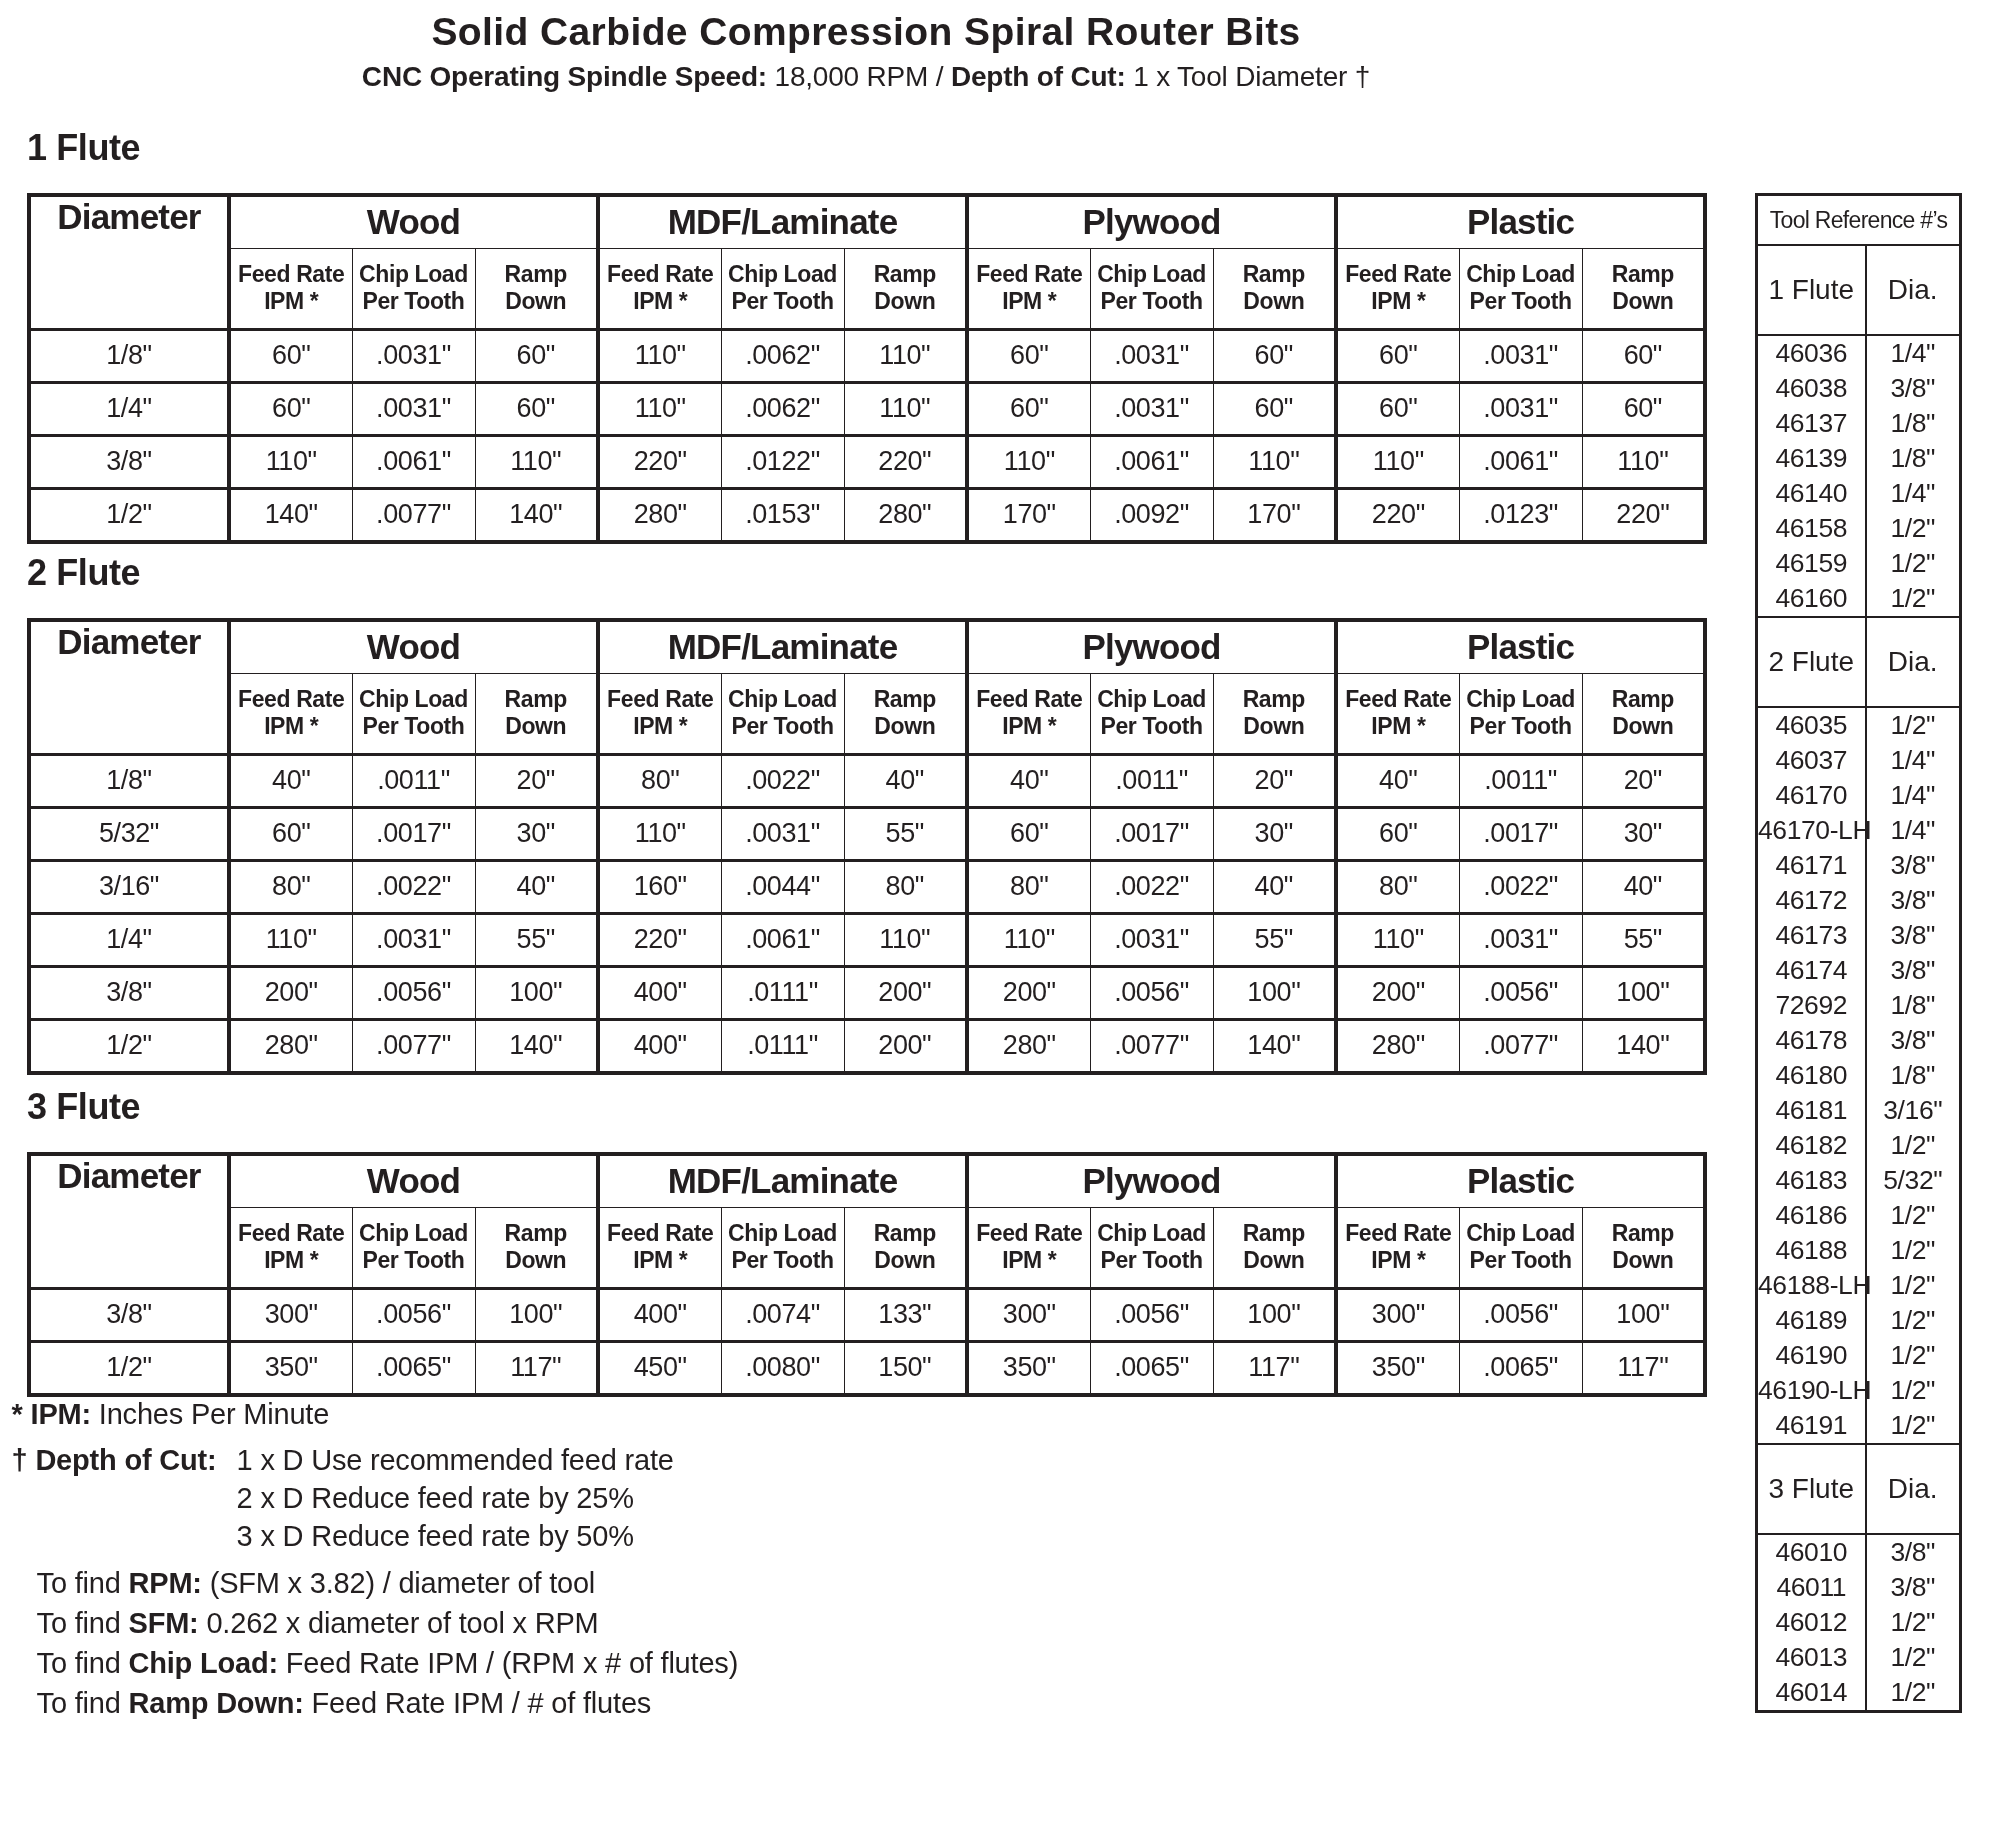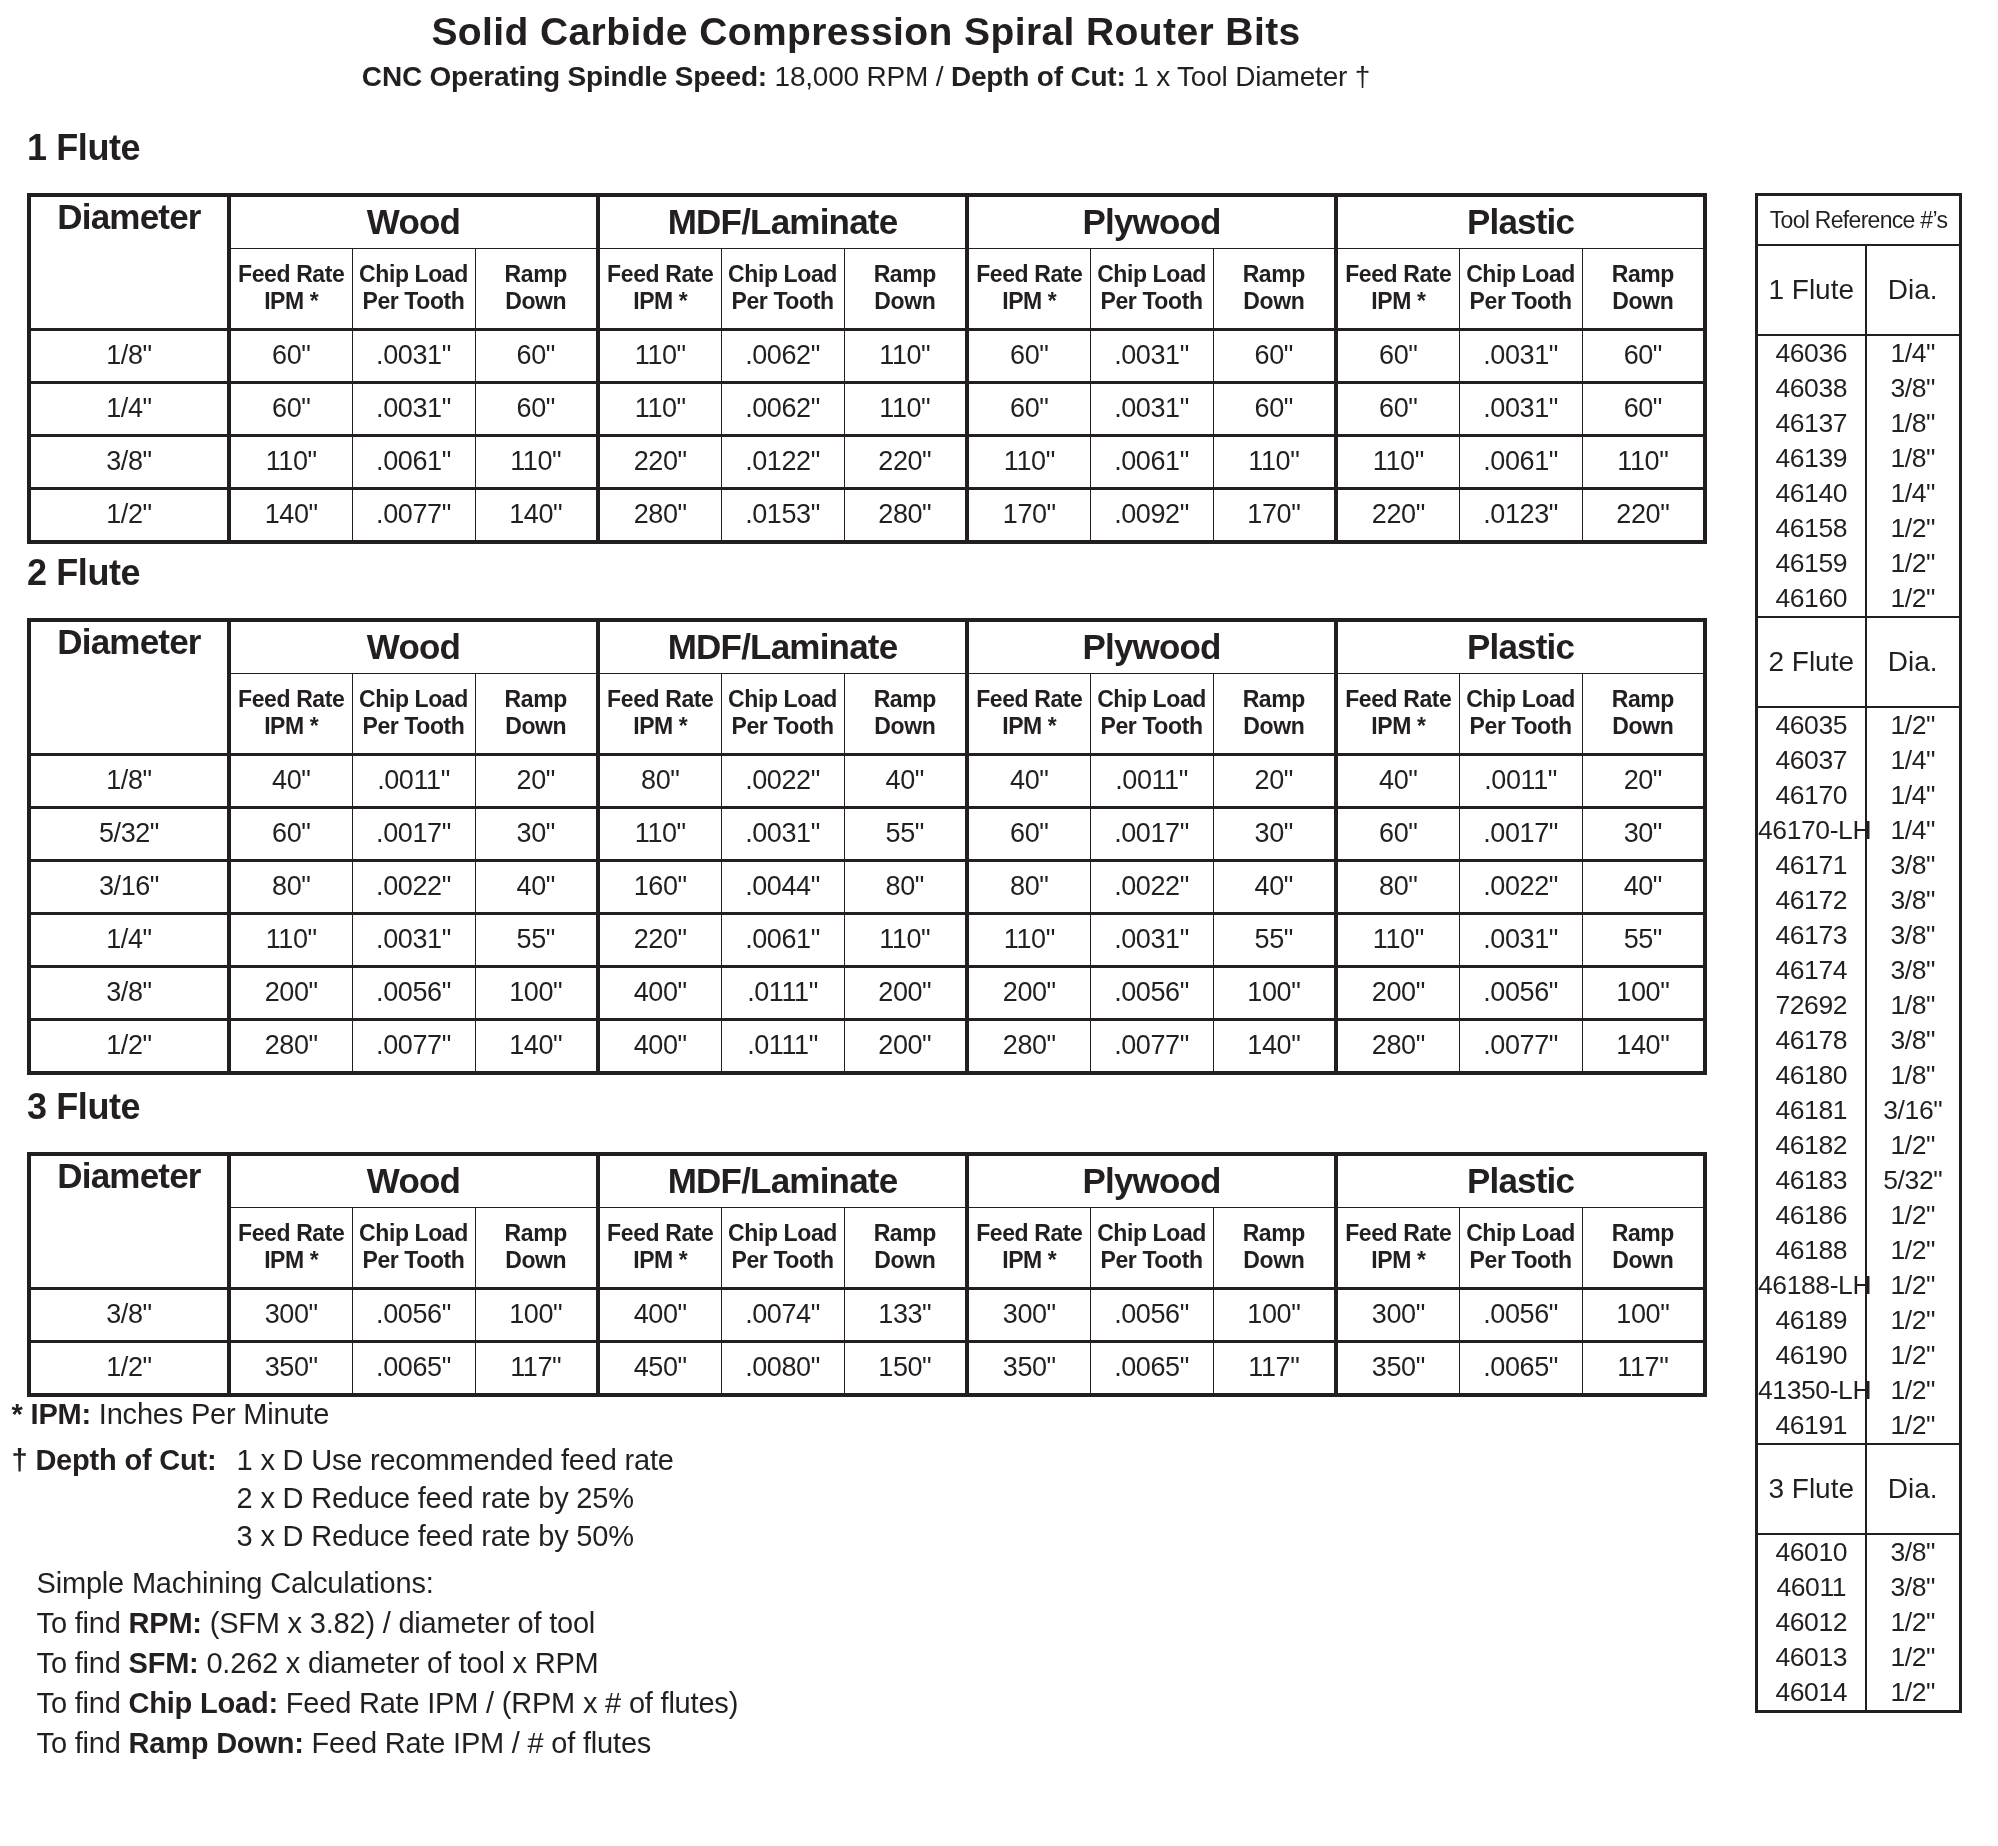--- a/index.html
+++ b/index.html
@@ -395,21 +395,20 @@
 
     <div class="note-depth">
       <div class="depth-label">† Depth of Cut:</div>
       <div class="depth-lines" id="depth-lines">
           <div class="depth-line">1 x D Use recommended feed rate</div>
           <div class="depth-line">2 x D Reduce feed rate by 25%</div>
           <div class="depth-line">3 x D Reduce feed rate by 50%</div>
         </div>
     </div>
 
-    <div class="calc-header">Simple Machining Calculations:</div>
     <div id="calc-lines">
         <div class="calc-line"><span>To find </span><b>RPM:</b><span> (SFM x 3.82) / diameter of tool</span></div>
         <div class="calc-line"><span>To find </span><b>SFM:</b><span> 0.262 x diameter of tool x RPM</span></div>
         <div class="calc-line"><span>To find </span><b>Chip Load:</b><span> Feed Rate IPM / (RPM x # of flutes)</span></div>
         <div class="calc-line"><span>To find </span><b>Ramp Down:</b><span> Feed Rate IPM / # of flutes</span></div>
       </div>
   </section>
 
   <table class="ref">
     <colgroup>
@@ -530,21 +529,21 @@
         </tr>
         <tr class="ref-row">
           <td>46189</td>
           <td>1/2"</td>
         </tr>
         <tr class="ref-row">
           <td>46190</td>
           <td>1/2"</td>
         </tr>
         <tr class="ref-row">
-          <td>41350-LH</td>
+          <td>46190-LH</td>
           <td>1/2"</td>
         </tr>
         <tr class="ref-row">
           <td>46191</td>
           <td>1/2"</td>
         </tr>
         <tr class="ref-head">
           <td>3 Flute</td>
           <td>Dia.</td>
         </tr>

